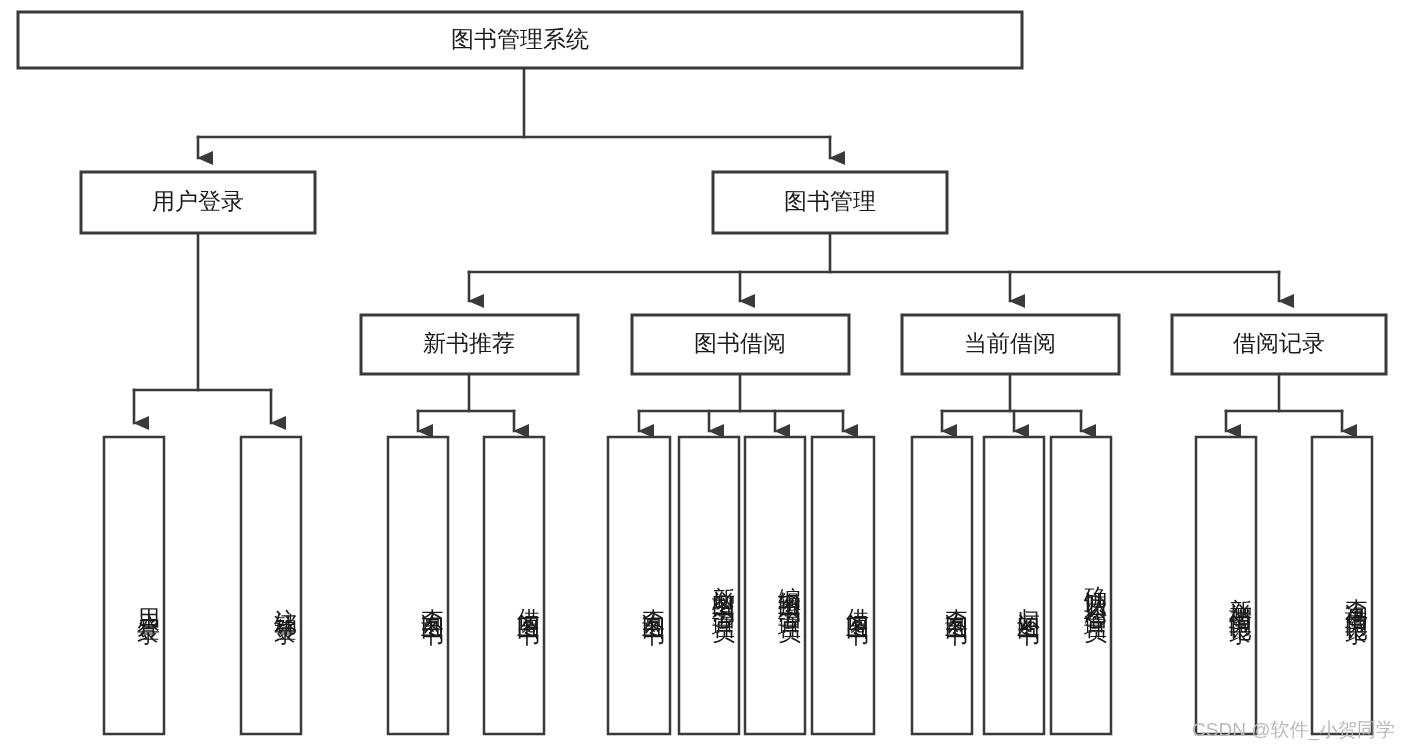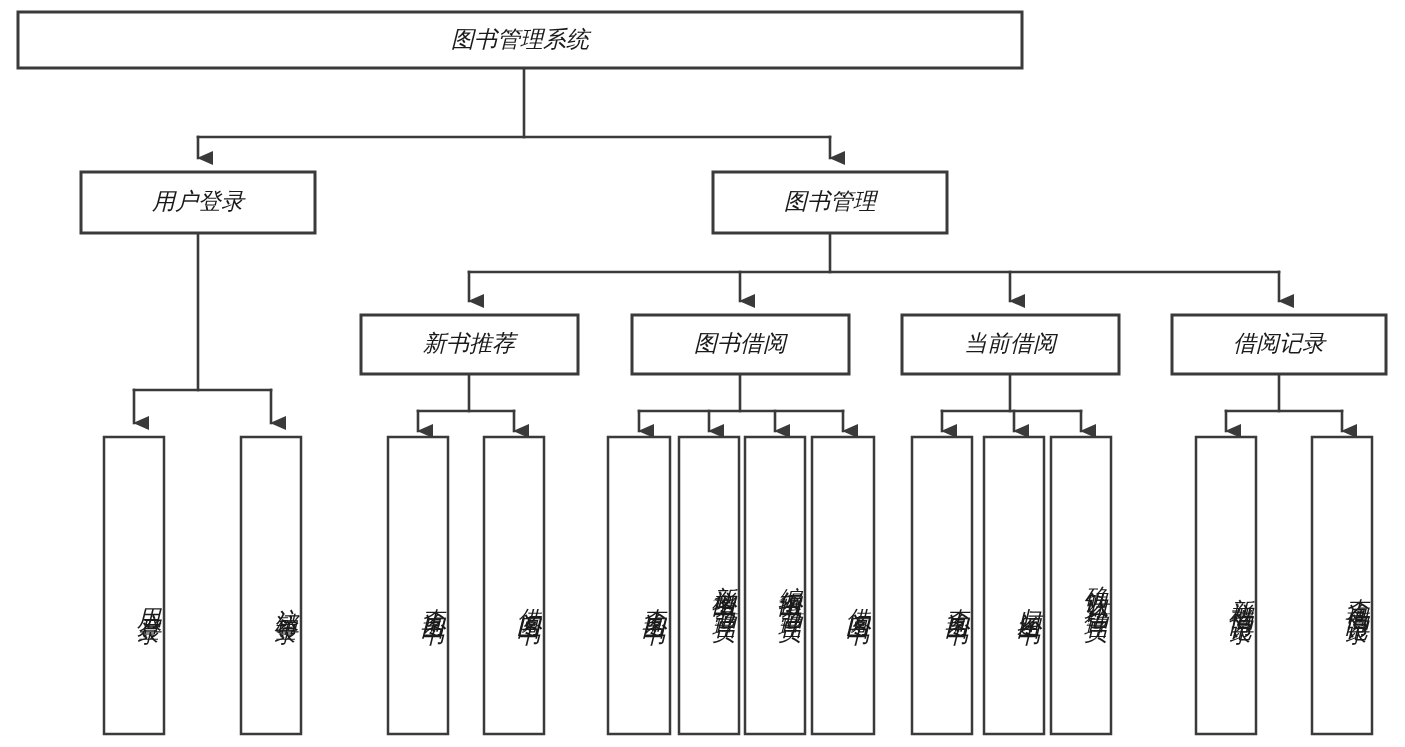--- a/index.html
+++ b/index.html
@@ -11,21 +11,20 @@
     width: 1405px;
     height: 747px;
     font-family: "Liberation Sans", "DejaVu Sans", sans-serif;
     overflow: hidden;
   }
   #chart-root {
     position: relative;
     width: 1405px;
     height: 747px;
     background: #ffffff;
-    font-style: italic;
   }
   svg#flow {
     position: absolute;
     left: 0;
     top: 0;
     width: 1405px;
     height: 747px;
   }
   .node-rect {
     fill: #ffffff;
@@ -215,14 +214,15 @@
   <div class="leaf-label" style="left:916px; top:510px; width:52px; height:180px; justify-content:center; display:flex; align-items:flex-start;">查询图书</div>
 
   <div class="leaf-label" style="left:988px; top:510px; width:52px; height:180px; justify-content:center; display:flex; align-items:flex-start;">归还图书</div>
 
   <div class="leaf-label" style="left:1055px; top:448px; width:52px; height:285px; justify-content:center; display:flex; align-items:flex-start;">确认归还（管理员）</div>
 
   <div class="leaf-label" style="left:1200px; top:482px; width:52px; height:225px; justify-content:center; display:flex; align-items:flex-start;">新增借阅记录</div>
 
   <div class="leaf-label" style="left:1316px; top:482px; width:52px; height:225px; justify-content:center; display:flex; align-items:flex-start;">查询借阅记录</div>
 
+  <div class="watermark">CSDN @软件_小贺同学</div>
 
 </div>
 
 </body></html>

